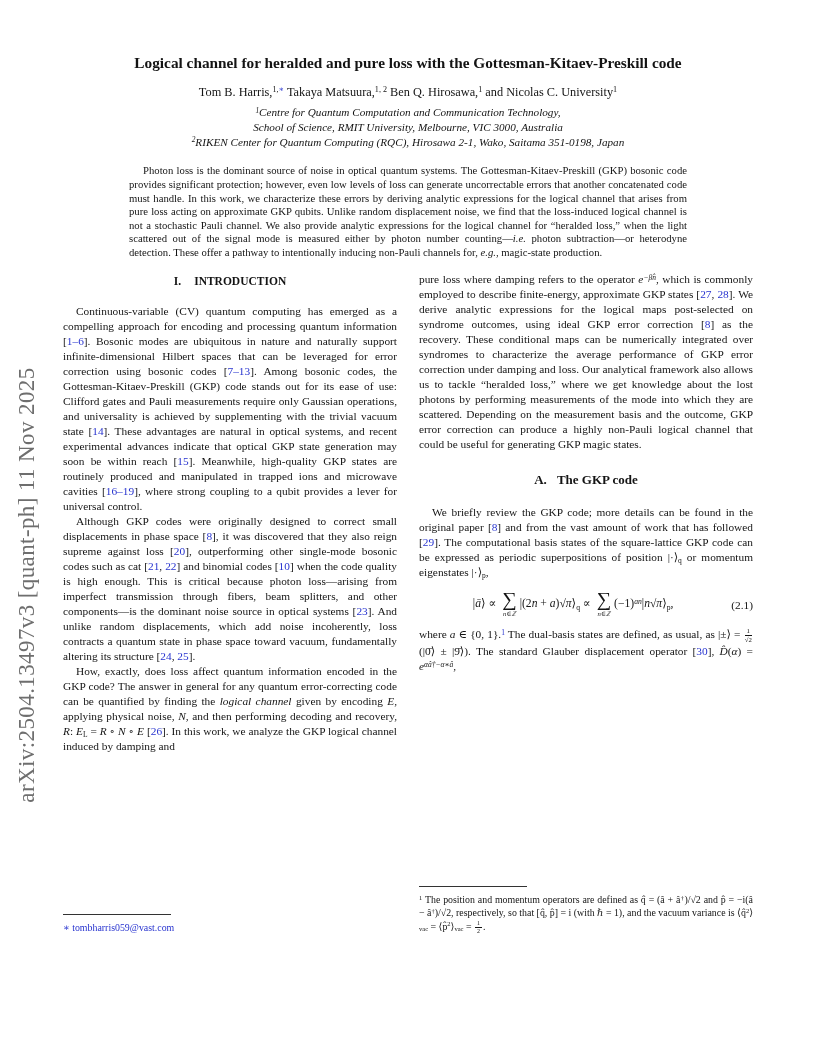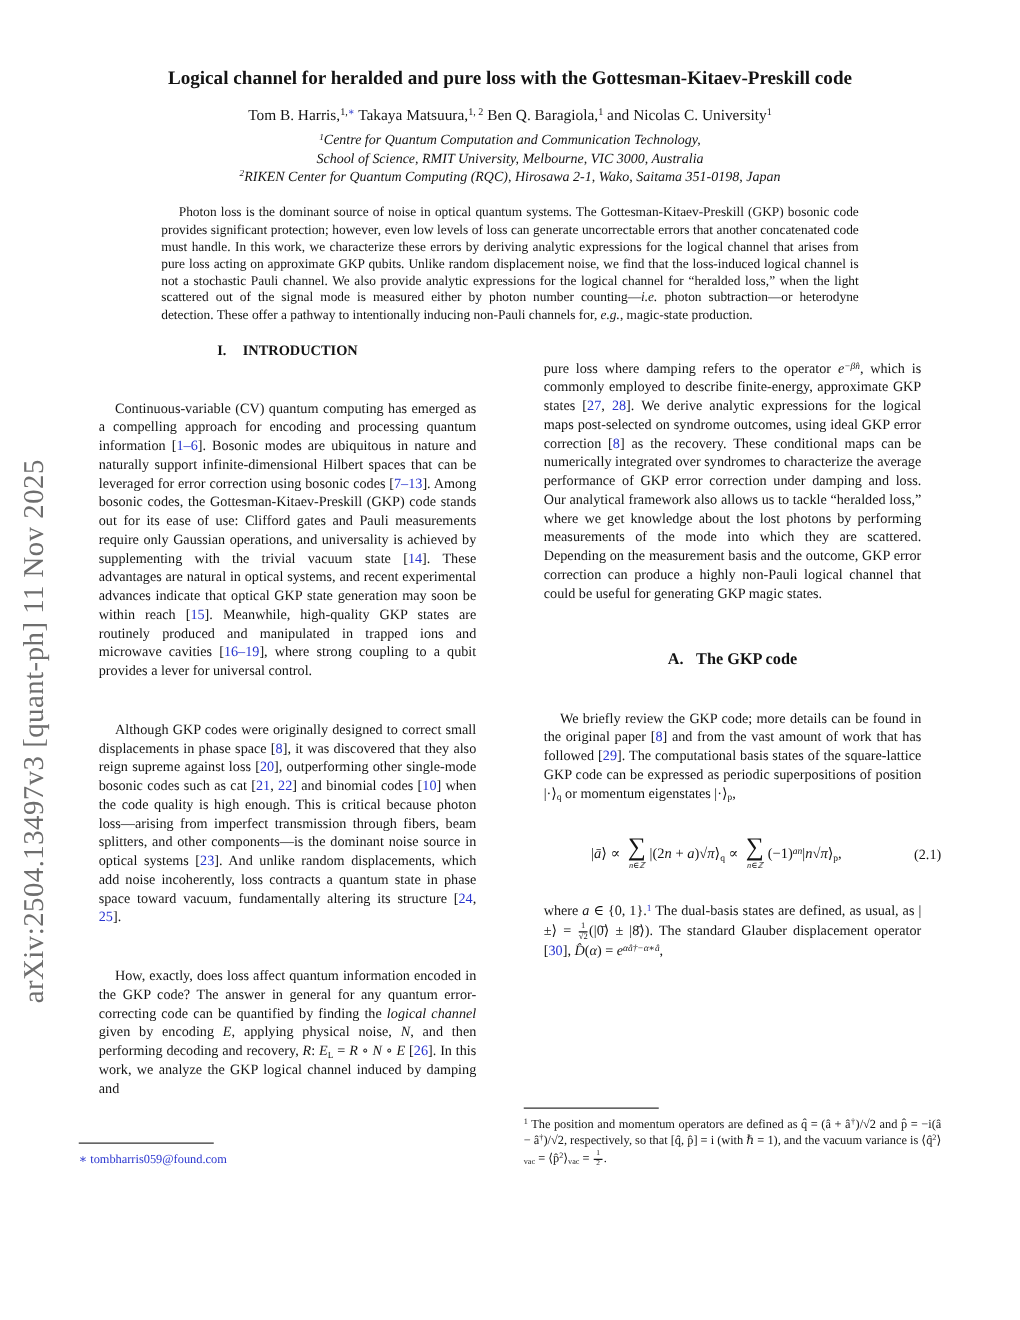--- a/index.html
+++ b/index.html
@@ -19,21 +19,21 @@
   .abstract{width:558px;margin:15px auto 0;text-align:justify;font-size:10.7px;line-height:1.27;
         text-indent:14px;hyphens:auto;}
   
   .columns{display:flex;gap:22px;margin:13px 63px 0;height:662px;}
   .col{flex:1;display:flex;flex-direction:column;min-width:0;}
   .sec-heading{text-align:center;font-weight:bold;font-size:11.5px;margin:3px 0 17px;}
   .sec-heading .hsp{display:inline-block;width:13px;}
   .sec-heading.second{margin:26px 0 17px;}
   .subsec-heading{text-align:center;font-weight:bold;font-size:13px;margin:20px 0 17px;}
   .subsec-heading .hsp{display:inline-block;width:10px;}
-  p.body{margin:16px;text-align:justify;text-indent:13px;font-size:11.35px;line-height:15px;hyphens:auto;}
+  p.body{margin:0;text-align:justify;text-indent:13px;font-size:11.35px;line-height:15px;hyphens:auto;}
   p.body.noindent{text-indent:0;}
   
   .equation{display:flex;align-items:center;margin:11px 0 9px;}
   .eq-body{flex:1;text-align:center;font-size:11.6px;}
   .eq-num{font-size:11.35px;padding-left:4px;}
   
   .footnote-block{margin-top:auto;}
   .footnote-rule{width:108px;border-top:1px solid #333;margin-bottom:7px;}
   .footnote-text{font-size:9.9px;line-height:12.8px;text-align:justify;margin:0;}
   
@@ -54,42 +54,42 @@
 </style>
 </head>
 <body>
 
 <div class="page">
 
   <div class="arxiv-vertical">arXiv:2504.13497v3  [quant-ph]  11 Nov 2025</div>
 
   <div class="title">Logical channel for heralded and pure loss with the Gottesman-Kitaev-Preskill code</div>
 
-  <div class="authors"><span class="sg-n">Tom B. Harris,</span><span class="sg-sup">1,</span><span class="sg-supc">∗</span><span class="sg-n"> Takaya Matsuura,</span><span class="sg-sup">1, 2</span><span class="sg-n"> Ben Q. Baragiola,</span><span class="sg-sup">1</span><span class="sg-n"> and Nicolas C. University</span><span class="sg-sup">1</span></div>
+  <div class="authors"><span class="sg-n">Tom B. Harris,</span><span class="sg-sup">1,</span><span class="sg-supc">∗</span><span class="sg-n"> Takaya Matsuura,</span><span class="sg-sup">1, 2</span><span class="sg-n"> Ben Q. Hirosawa,</span><span class="sg-sup">1</span><span class="sg-n"> and Nicolas C. University</span><span class="sg-sup">1</span></div>
 
   <div class="affils">
     <span class="affil-line"><span class="sg-sup">1</span><span class="sg-i">Centre for Quantum Computation and Communication Technology,</span></span>
     <span class="affil-line"><span class="sg-i">School of Science, RMIT University, Melbourne, VIC 3000, Australia</span></span>
     <span class="affil-line"><span class="sg-sup">2</span><span class="sg-i">RIKEN Center for Quantum Computing (RQC), Hirosawa 2-1, Wako, Saitama 351-0198, Japan</span></span>
   </div>
 
   <div class="abstract"><span class="sg-n">Photon loss is the dominant source of noise in optical quantum systems. The Gottesman-Kitaev-Preskill (GKP) bosonic code provides significant protection; however, even low levels of loss can generate uncorrectable errors that another concatenated code must handle. In this work, we characterize these errors by deriving analytic expressions for the logical channel that arises from pure loss acting on approximate GKP qubits. Unlike random displacement noise, we find that the loss-induced logical channel is not a stochastic Pauli channel. We also provide analytic expressions for the logical channel for “heralded loss,” when the light scattered out of the signal mode is measured either by photon number counting—</span><span class="sg-i">i.e.</span><span class="sg-n"> photon subtraction—or heterodyne detection. These offer a pathway to intentionally inducing non-Pauli channels for, </span><span class="sg-i">e.g.</span><span class="sg-n">, magic-state production.</span></div>
 
   <div class="columns">
 
     <div class="col">
       <div class="sec-heading">
         <span>I.</span><span class="hsp"></span><span>INTRODUCTION</span>
       </div>
       <p class="body"><span class="sg-n">Continuous-variable (CV) quantum computing has emerged as a compelling approach for encoding and processing quantum information [</span><span class="sg-c">1–6</span><span class="sg-n">]. Bosonic modes are ubiquitous in nature and naturally support infinite-dimensional Hilbert spaces that can be leveraged for error correction using bosonic codes [</span><span class="sg-c">7–13</span><span class="sg-n">]. Among bosonic codes, the Gottesman-Kitaev-Preskill (GKP) code stands out for its ease of use: Clifford gates and Pauli measurements require only Gaussian operations, and universality is achieved by supplementing with the trivial vacuum state [</span><span class="sg-c">14</span><span class="sg-n">]. These advantages are natural in optical systems, and recent experimental advances indicate that optical GKP state generation may soon be within reach [</span><span class="sg-c">15</span><span class="sg-n">]. Meanwhile, high-quality GKP states are routinely produced and manipulated in trapped ions and microwave cavities [</span><span class="sg-c">16–19</span><span class="sg-n">], where strong coupling to a qubit provides a lever for universal control.</span></p>
       <p class="body"><span class="sg-n">Although GKP codes were originally designed to correct small displacements in phase space [</span><span class="sg-c">8</span><span class="sg-n">], it was discovered that they also reign supreme against loss [</span><span class="sg-c">20</span><span class="sg-n">], outperforming other single-mode bosonic codes such as cat [</span><span class="sg-c">21</span><span class="sg-n">, </span><span class="sg-c">22</span><span class="sg-n">] and binomial codes [</span><span class="sg-c">10</span><span class="sg-n">] when the code quality is high enough. This is critical because photon loss—arising from imperfect transmission through fibers, beam splitters, and other components—is the dominant noise source in optical systems [</span><span class="sg-c">23</span><span class="sg-n">]. And unlike random displacements, which add noise incoherently, loss contracts a quantum state in phase space toward vacuum, fundamentally altering its structure [</span><span class="sg-c">24</span><span class="sg-n">, </span><span class="sg-c">25</span><span class="sg-n">].</span></p>
       <p class="body"><span class="sg-n">How, exactly, does loss affect quantum information encoded in the GKP code? The answer in general for any quantum error-correcting code can be quantified by finding the </span><span class="sg-i">logical channel</span><span class="sg-n"> given by encoding </span><span class="sg-i">E</span><span class="sg-n">, applying physical noise, </span><span class="sg-i">N</span><span class="sg-n">, and then performing decoding and recovery, </span><span class="sg-i">R</span><span class="sg-n">: </span><span class="sg-i">E</span><span class="sg-sub">L</span><span class="sg-n"> = </span><span class="sg-i">R</span><span class="sg-n"> ∘ </span><span class="sg-i">N</span><span class="sg-n"> ∘ </span><span class="sg-i">E</span><span class="sg-n"> [</span><span class="sg-c">26</span><span class="sg-n">]. In this work, we analyze the GKP logical channel induced by damping and</span></p>
       <div class="footnote-block">
         <div class="footnote-rule"></div>
-        <p class="footnote-text"><span class="sg-c">∗</span><span class="sg-n"> </span><span class="sg-c">tombharris059@found.com</span></p>
+        <p class="footnote-text"><span class="sg-c">∗</span><span class="sg-n"> </span><span class="sg-c">tombharris059@vast.com</span></p>
       </div>
     </div>
 
     <div class="col">
       <p class="body noindent"><span class="sg-n">pure loss where damping refers to the operator </span><span class="sg-i">e</span><span class="sg-supi">−βn̂</span><span class="sg-n">, which is commonly employed to describe finite-energy, approximate GKP states [</span><span class="sg-c">27</span><span class="sg-n">, </span><span class="sg-c">28</span><span class="sg-n">]. We derive analytic expressions for the logical maps post-selected on syndrome outcomes, using ideal GKP error correction [</span><span class="sg-c">8</span><span class="sg-n">] as the recovery. These conditional maps can be numerically integrated over syndromes to characterize the average performance of GKP error correction under damping and loss. Our analytical framework also allows us to tackle “heralded loss,” where we get knowledge about the lost photons by performing measurements of the mode into which they are scattered. Depending on the measurement basis and the outcome, GKP error correction can produce a highly non-Pauli logical channel that could be useful for generating GKP magic states.</span></p>
       <div class="subsec-heading">
         <span>A.</span><span class="hsp"></span><span>The GKP code</span>
       </div>
       <p class="body"><span class="sg-n">We briefly review the GKP code; more details can be found in the original paper [</span><span class="sg-c">8</span><span class="sg-n">] and from the vast amount of work that has followed [</span><span class="sg-c">29</span><span class="sg-n">]. The computational basis states of the square-lattice GKP code can be expressed as periodic superpositions of position |·⟩</span><span class="sg-sub">q</span><span class="sg-n"> or momentum eigenstates |·⟩</span><span class="sg-sub">p</span><span class="sg-n">,</span></p>
       <div class="equation">
@@ -98,21 +98,21 @@
               <span class="under">n∈ℤ</span>
             </span><span class="sg-n">|(2</span><span class="sg-i">n</span><span class="sg-n"> + </span><span class="sg-i">a</span><span class="sg-n">)√</span><span class="sg-i">π</span><span class="sg-n">⟩</span><span class="sg-sub">q</span><span class="sg-n"> ∝ </span><span class="bigop">
               <span class="op">∑</span>
               <span class="under">n∈ℤ</span>
             </span><span class="sg-n">(−1)</span><span class="sg-supi">an</span><span class="sg-n">|</span><span class="sg-i">n</span><span class="sg-n">√</span><span class="sg-i">π</span><span class="sg-n">⟩</span><span class="sg-sub">p</span><span class="sg-n">,</span></span>
         <span class="eq-num">(2.1)</span>
       </div>
       <p class="body noindent"><span class="sg-n">where </span><span class="sg-i">a</span><span class="sg-n"> ∈ {0, 1}.</span><span class="sg-supc">1</span><span class="sg-n">  The dual-basis states are defined, as usual, as |±⟩ = </span><span class="frac">
             <span class="num">1</span>
             <span class="den">√2</span>
-          </span><span class="sg-n">(|0̄⟩ ± |8̄⟩). The standard Glauber displacement operator [</span><span class="sg-c">30</span><span class="sg-n">], </span><span class="sg-i">D̂</span><span class="sg-n">(</span><span class="sg-i">α</span><span class="sg-n">) = </span><span class="sg-i">e</span><span class="sg-supi">αâ†−α∗â</span><span class="sg-n">,</span></p>
+          </span><span class="sg-n">(|0̄⟩ ± |9̄⟩). The standard Glauber displacement operator [</span><span class="sg-c">30</span><span class="sg-n">], </span><span class="sg-i">D̂</span><span class="sg-n">(</span><span class="sg-i">α</span><span class="sg-n">) = </span><span class="sg-i">e</span><span class="sg-supi">αâ†−α∗â</span><span class="sg-n">,</span></p>
       <div class="footnote-block">
         <div class="footnote-rule"></div>
         <p class="footnote-text"><span class="sg-sup">1</span><span class="sg-n"> The position and momentum operators are defined as q̂ = (â + â</span><span class="sg-sup">†</span><span class="sg-n">)/√2 and p̂ = −i(â − â</span><span class="sg-sup">†</span><span class="sg-n">)/√2, respectively, so that [q̂, p̂] = i (with ℏ = 1), and the vacuum variance is ⟨q̂</span><span class="sg-sup">2</span><span class="sg-n">⟩</span><span class="sg-sub">vac</span><span class="sg-n"> = ⟨p̂</span><span class="sg-sup">2</span><span class="sg-n">⟩</span><span class="sg-sub">vac</span><span class="sg-n"> = </span><span class="frac">
               <span class="num">1</span>
               <span class="den">2</span>
             </span><span class="sg-n">.</span></p>
       </div>
     </div>
 
   </div>

